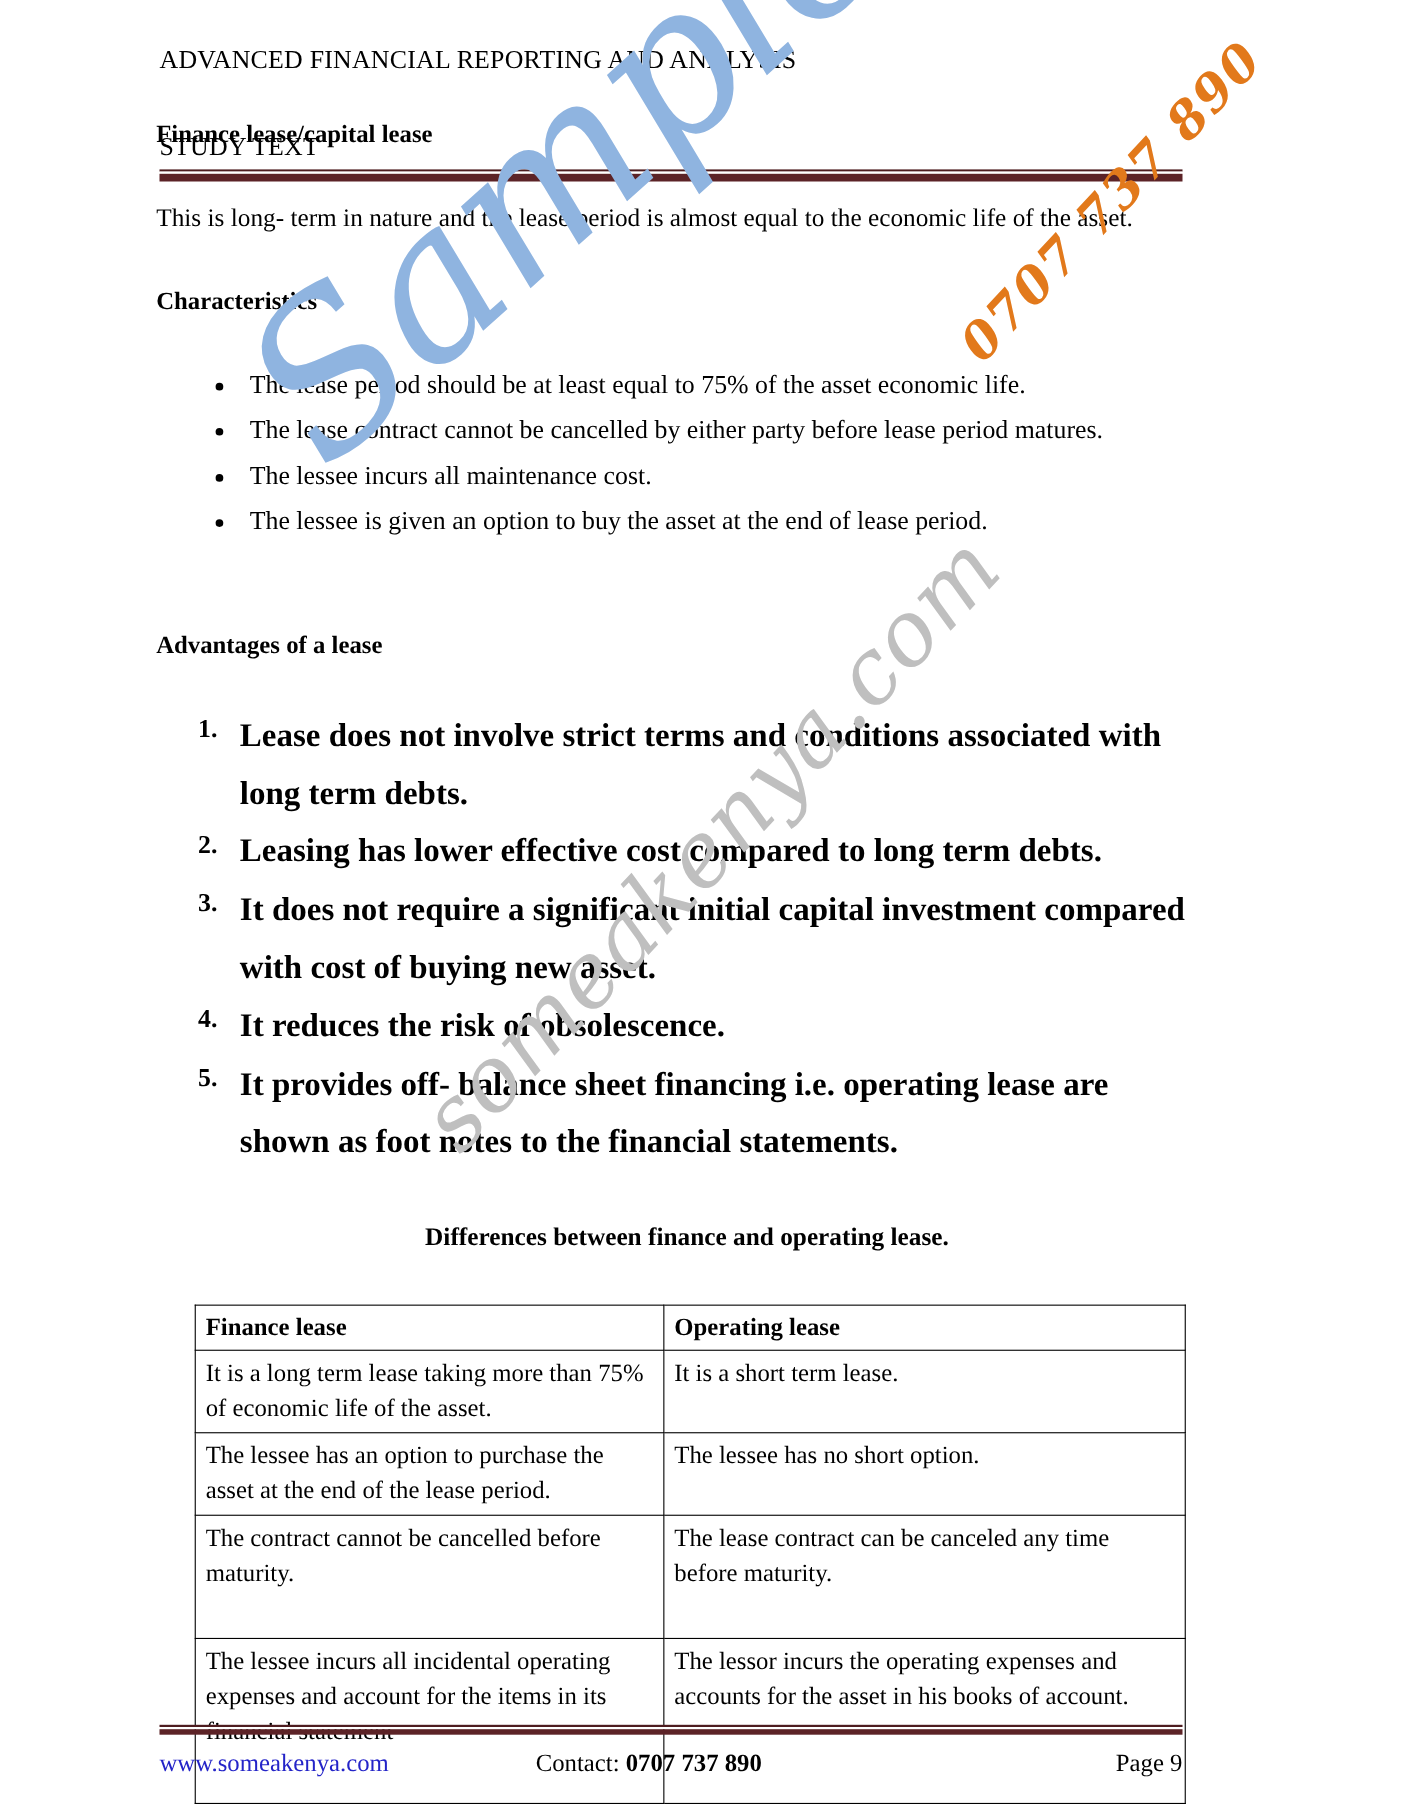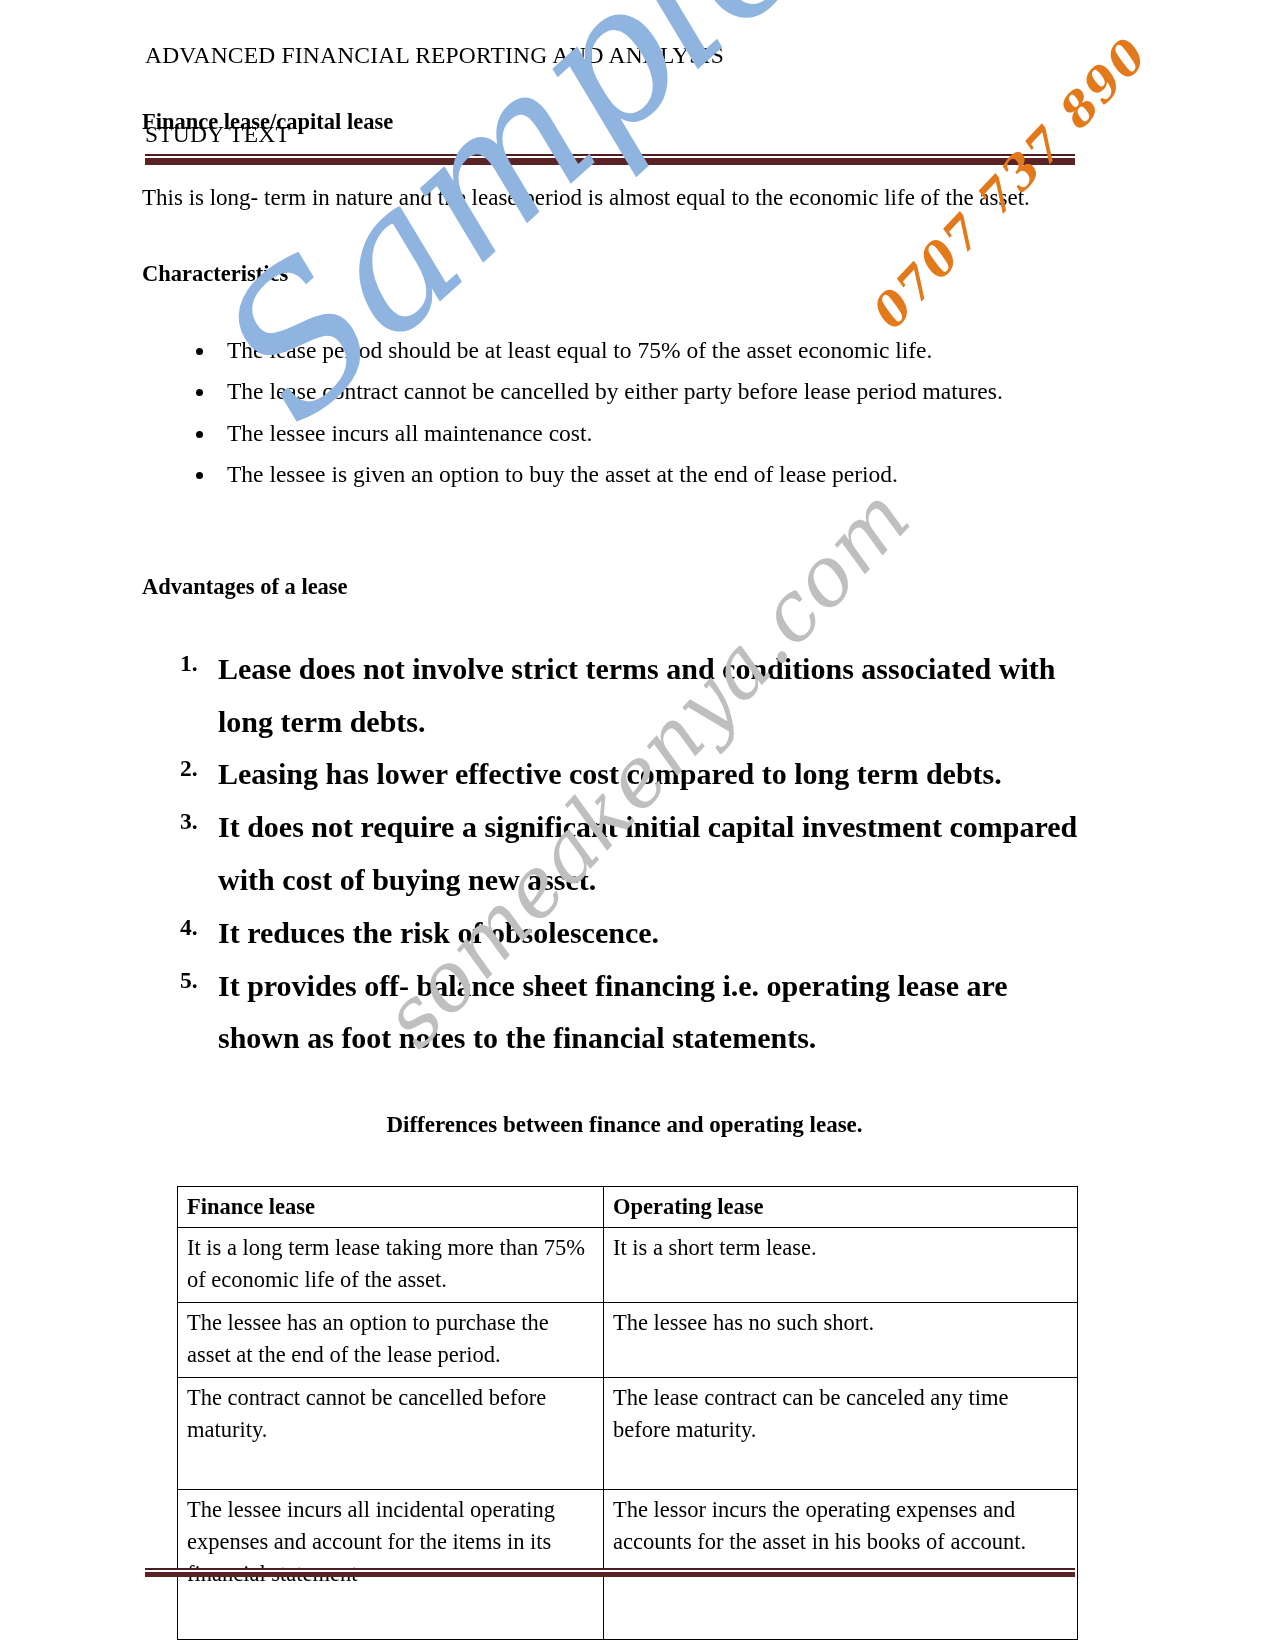--- a/index.html
+++ b/index.html
@@ -320,21 +320,21 @@
           <th>Operating lease</th>
         </tr>
       </thead>
       <tbody>
         <tr>
           <td>It is a long term lease taking more than 75% of economic life of the asset.</td>
           <td>It is a short term lease.</td>
         </tr>
         <tr>
           <td>The lessee has an option to purchase the asset at the end of the lease period.</td>
-          <td>The lessee has no such short.</td>
+          <td>The lessee has no short option.</td>
         </tr>
         <tr style="height:112px;margin-top:11px;">
           <td>The contract cannot be cancelled before maturity.</td>
           <td>The lease contract can be canceled any time before maturity.</td>
         </tr>
         <tr style="height:150px;">
           <td>The lessee incurs all incidental operating expenses and account for the items in its financial statement</td>
           <td>The lessor incurs the operating expenses and accounts for the asset in his books of account.</td>
         </tr>
       </tbody>
@@ -345,15 +345,20 @@
   <div class="wm wm-sample">Sample</div>
   <div class="wm wm-site">someakenya.com</div>
   <div class="wm wm-phone">0707 737 890</div>
 
   <div class="footer">
     <div class="footer-rule">
       <div class="thin"></div>
       <div class="gap"></div>
       <div class="thick"></div>
     </div>
+    <div class="footer-row">
+      <span class="footer-site">www.someakenya.com</span>
+      <span class="footer-contact"><span>Contact:</span>&nbsp;<span class="num">0707 737 890</span></span>
+      <span class="footer-page">Page 9</span>
+    </div>
   </div>
 
 </div>
 
 </body></html>

